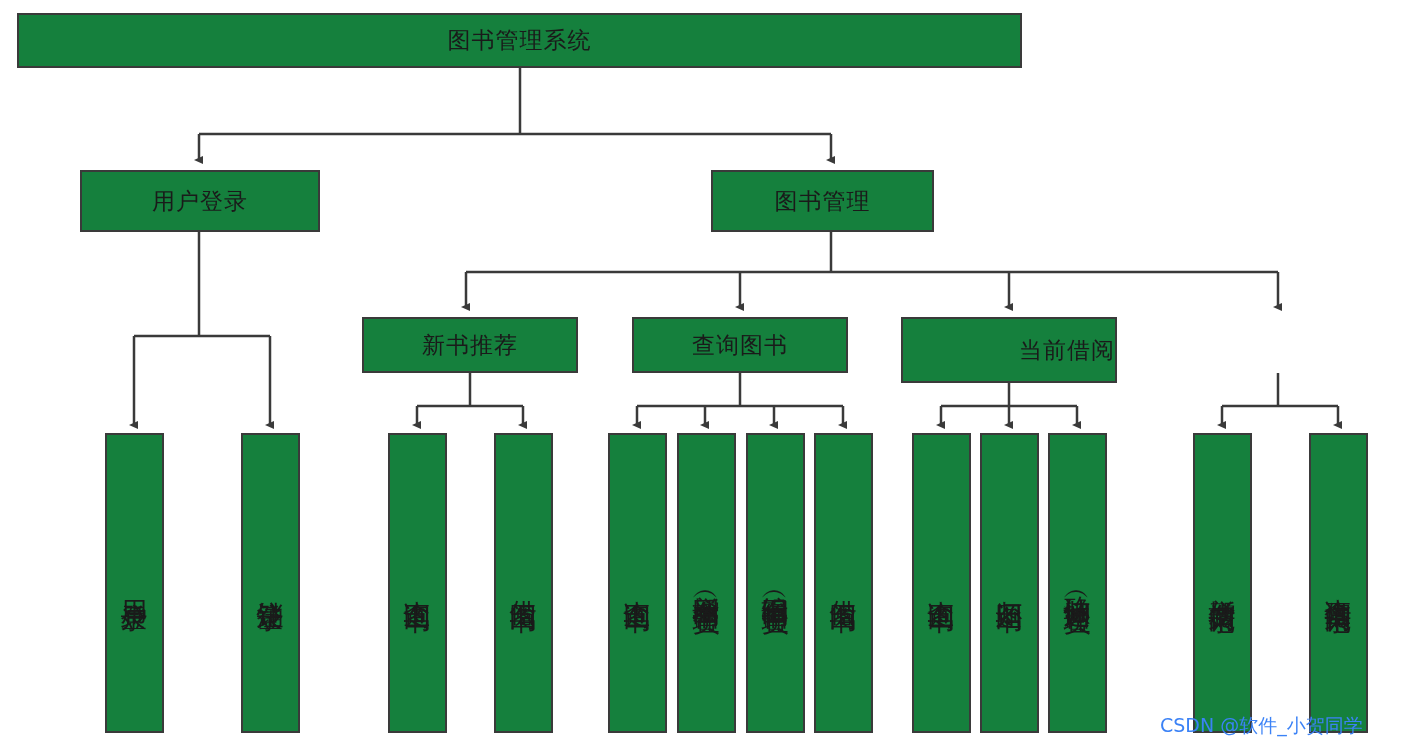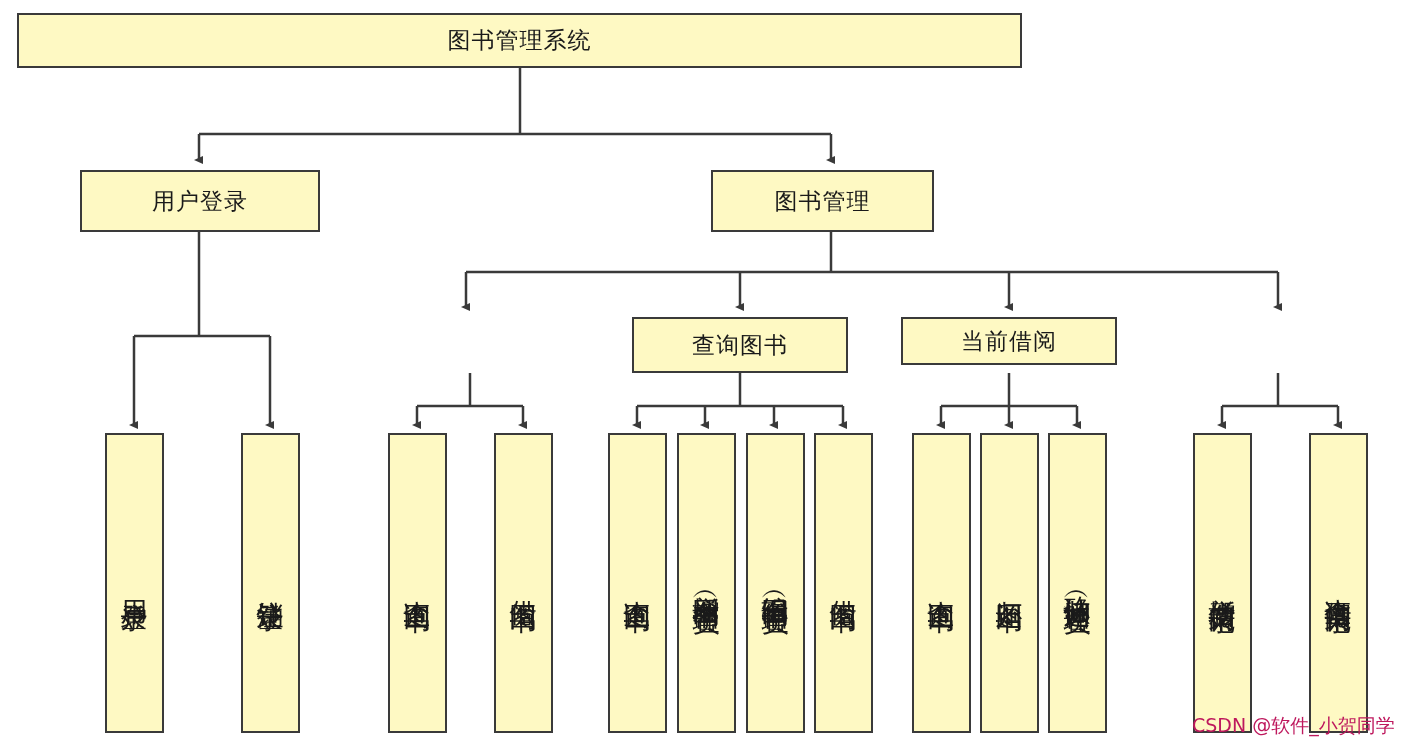--- a/index.html
+++ b/index.html
@@ -14,21 +14,21 @@
     position: relative;
     width: 1405px;
     height: 747px;
     background: #ffffff;
     overflow: hidden;
   }
   .node {
     position: absolute;
     box-sizing: border-box;
     border: 2.5px solid #3a3a3a;
-    background: #fef9c3;
+    background: #15803d;
     display: flex;
     align-items: center;
     justify-content: center;
     color: #1a1a1a;
   }
   .node.h {
     font-size: 23px;
     letter-spacing: 1px;
   }
   .node.v {
@@ -49,24 +49,24 @@
   #wires {
     position: absolute;
     left: 0;
     top: 0;
     width: 1405px;
     height: 747px;
     pointer-events: none;
   }
   .watermark {
     position: absolute;
-    left: 1192px;
+    left: 1160px;
     top: 713px;
     font-size: 19px;
-    color: #be185d;
+    color: #3b82f6;
     white-space: nowrap;
     font-family: "DejaVu Sans", "Liberation Sans", sans-serif;
   }
 </style>
 </head>
 <body>
 
 <div id="canvas">
 
   <svg id="wires" viewBox="0 0 1405 747" xmlns="http://www.w3.org/2000/svg">
@@ -123,24 +123,27 @@
     <span>图书管理系统</span>
   </div>
 
   <div class="node h" style="left:80px; top:170px; width:240px; height:62px;">
     <span>用户登录</span>
   </div>
   <div class="node h" style="left:711px; top:170px; width:223px; height:62px;">
     <span>图书管理</span>
   </div>
 
+  <div class="node h" style="left:362px; top:317px; width:216px; height:56px;">
+    <span>新书推荐</span>
+  </div>
   <div class="node h" style="left:632px; top:317px; width:216px; height:56px;">
     <span>查询图书</span>
   </div>
-  <div class="node h" style="left:901px; top:317px; width:216px; height:48px;">
+  <div class="node h" style="left:901px; top:317px; width:216px; height:66px;justify-content:flex-end;">
     <span>当前借阅</span>
   </div>
 
   <div class="node v" style="left:105px; top:433px; width:59px; height:300px;">
     <span class="vlabel">用户登录</span>
   </div>
   <div class="node v" style="left:241px; top:433px; width:59px; height:300px;">
     <span class="vlabel">注销登录</span>
   </div>
 

